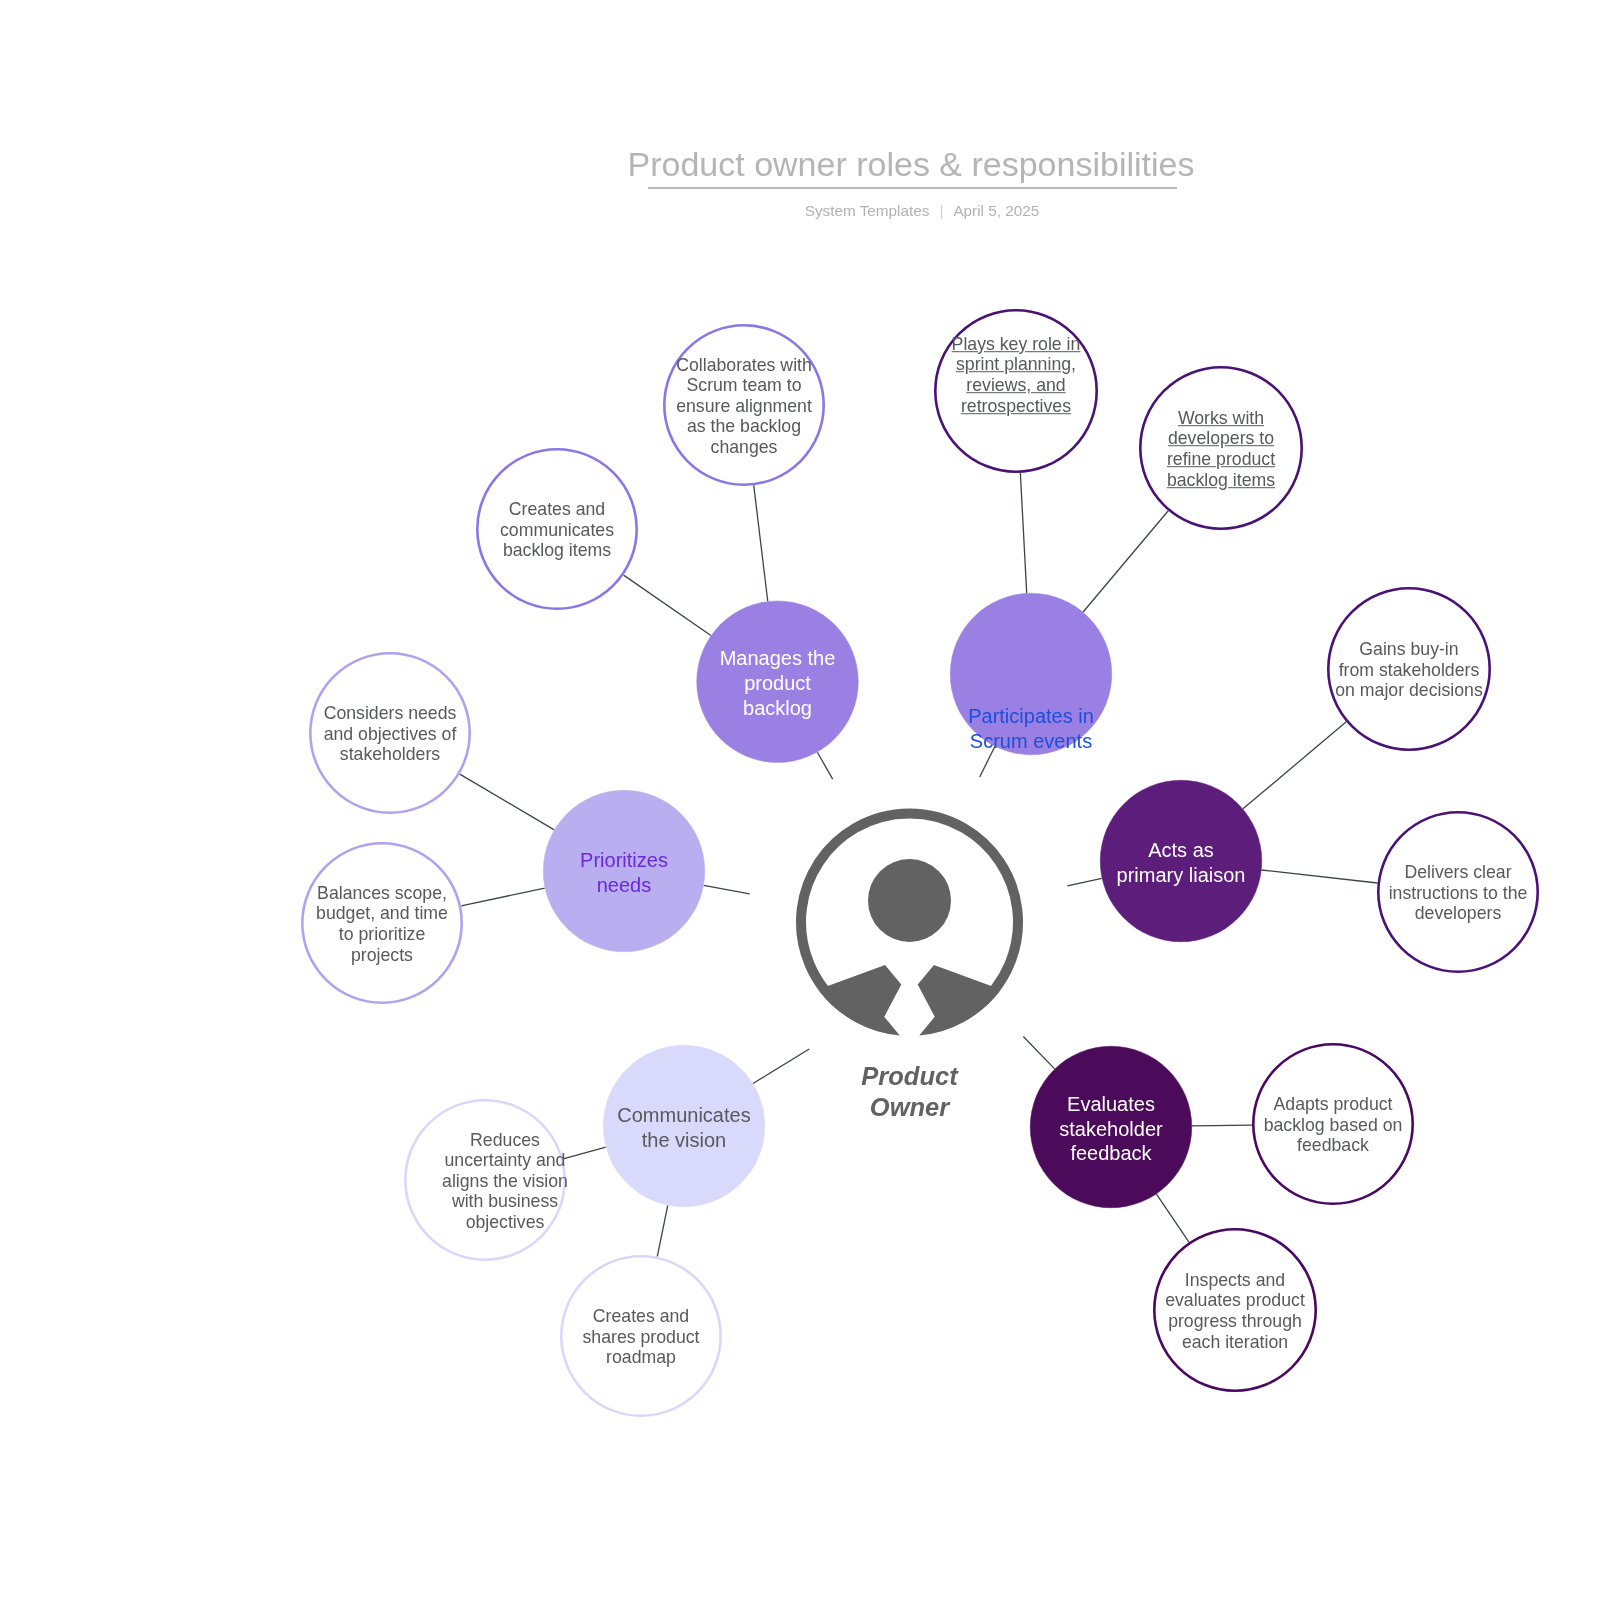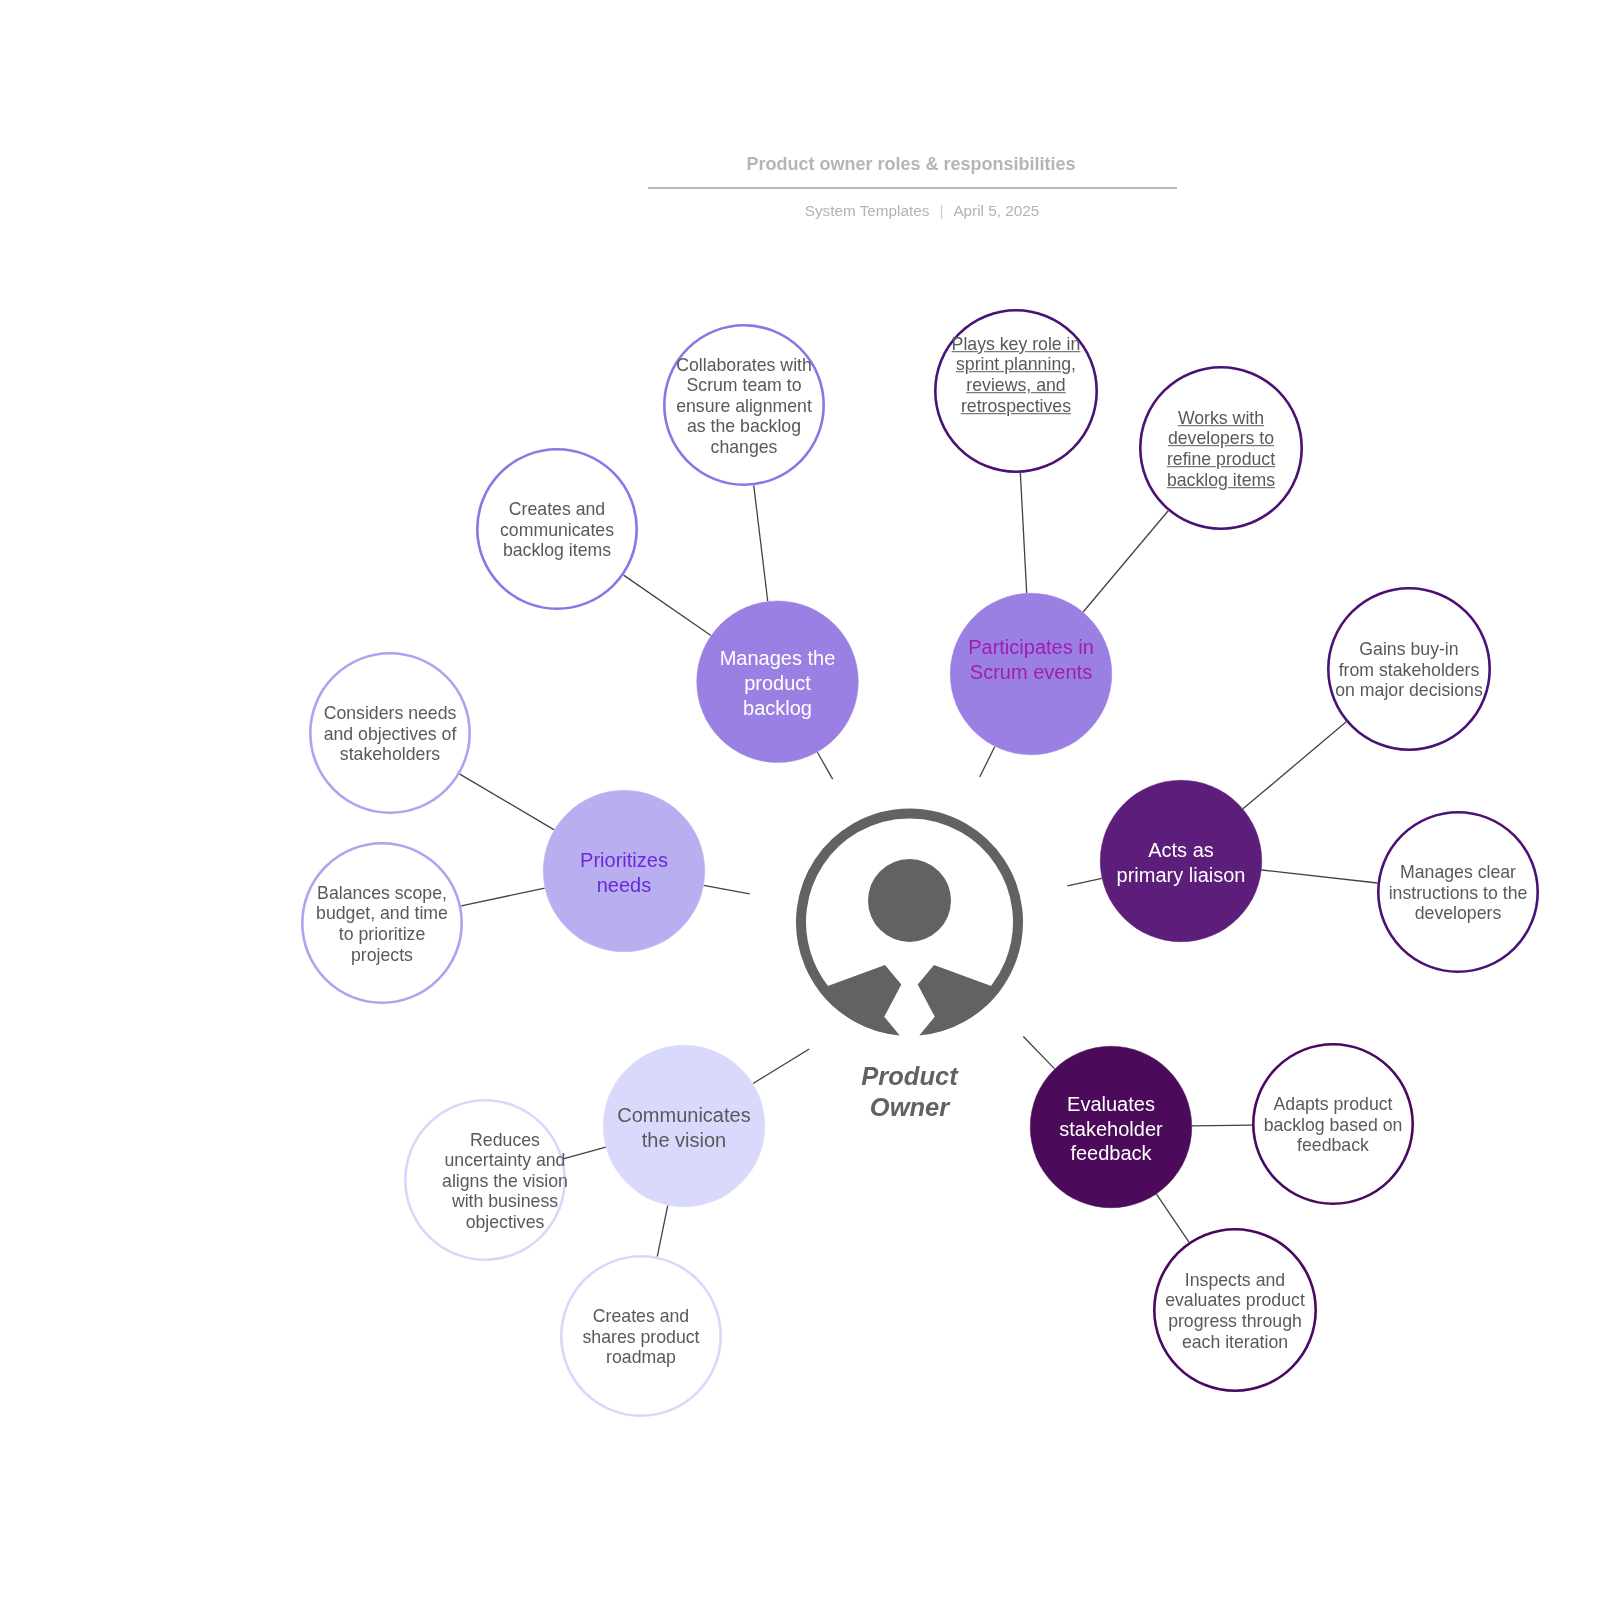--- a/index.html
+++ b/index.html
@@ -9,21 +9,21 @@
     background: #ffffff;
     font-family: "Liberation Sans", sans-serif;
     overflow: hidden;
   }
   #page { position: relative; width: 1600px; height: 1600px; background: #ffffff; }
 
   
   #header { position: absolute; left: 0; top: 0; width: 1600px; }
   #page-title {
     position: absolute; left: 411px; top: 149px; width: 1000px;
-    text-align: center; font-size: 18px; font-weight: bold;
+    text-align: center; font-size: 34px; font-weight: normal;
     color: #b5b5b5; line-height: 30px; white-space: nowrap;
   }
   #title-rule {
     position: absolute; left: 648px; top: 187px; width: 529px; height: 2px;
     background: #b8b8b8;
   }
   #header-meta {
     position: absolute; left: 422px; top: 201px; width: 1000px;
     text-align: center; font-size: 15.3px; color: #b2b2b2; line-height: 20px;
     white-space: nowrap;
@@ -178,21 +178,21 @@
         </div>
         <div class="node-text leaf-text" style="left: 1327px; top: 587px; width: 164px; height: 164px;">
           <div>
             <span class="tline">Gains buy-in</span>
             <span class="tline">from stakeholders</span>
             <span class="tline">on major decisions</span>
           </div>
         </div>
         <div class="node-text leaf-text" style="left: 1377px; top: 811px; width: 162px; height: 162px;">
           <div>
-            <span class="tline">Manages clear</span>
+            <span class="tline">Delivers clear</span>
             <span class="tline">instructions to the</span>
             <span class="tline">developers</span>
           </div>
         </div>
         <div class="node-text leaf-text" style="left: 1252px; top: 1043px; width: 162px; height: 162px;">
           <div>
             <span class="tline">Adapts product</span>
             <span class="tline">backlog based on</span>
             <span class="tline">feedback</span>
           </div>
@@ -217,21 +217,21 @@
             <span class="tline">Prioritizes</span>
             <span class="tline">needs</span>
           </div>
         </div>
         <div class="node-text branch-text" style="left: 603px; top: 1045px; width: 162px; height: 162px; color: rgb(88, 89, 91);">
           <div>
             <span class="tline">Communicates</span>
             <span class="tline">the vision</span>
           </div>
         </div>
-        <div class="node-text branch-text" style="left: 950px; top: 577px; width: 162px; height: 162px; color: #a21caf;">
+        <div class="node-text branch-text" style="left: 950px; top: 590px; width: 162px; height: 162px; color: #1d4ed8; align-items: flex-end;">
           <div>
             <span class="tline">Participates in</span>
             <span class="tline">Scrum events</span>
           </div>
         </div>
         <div class="node-text branch-text" style="left: 1100px; top: 780px; width: 162px; height: 162px; color: rgb(255, 255, 255);">
           <div>
             <span class="tline">Acts as</span>
             <span class="tline">primary liaison</span>
           </div>

